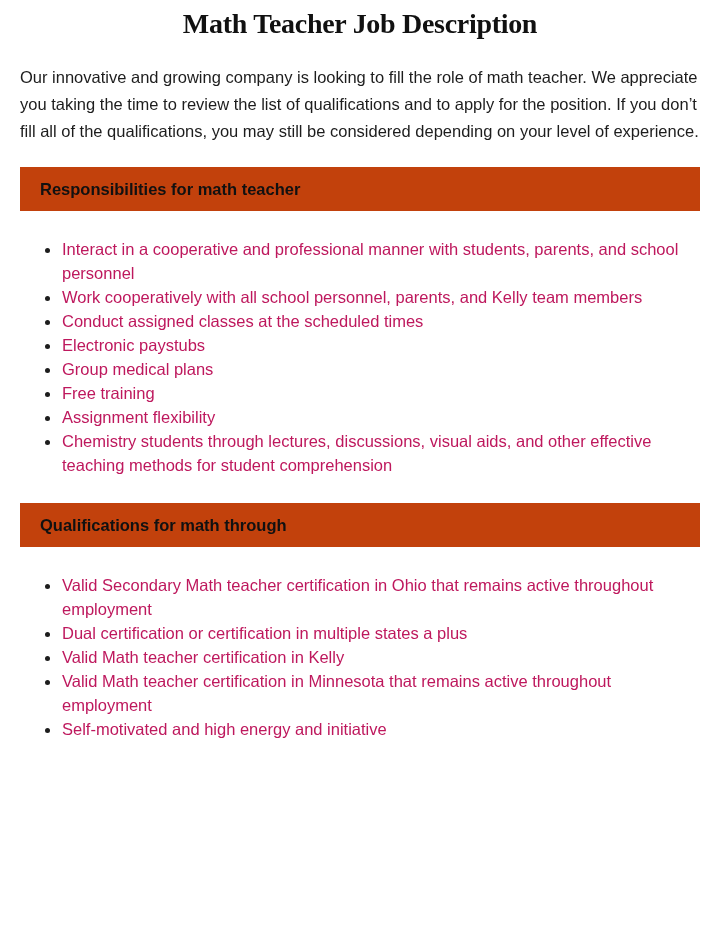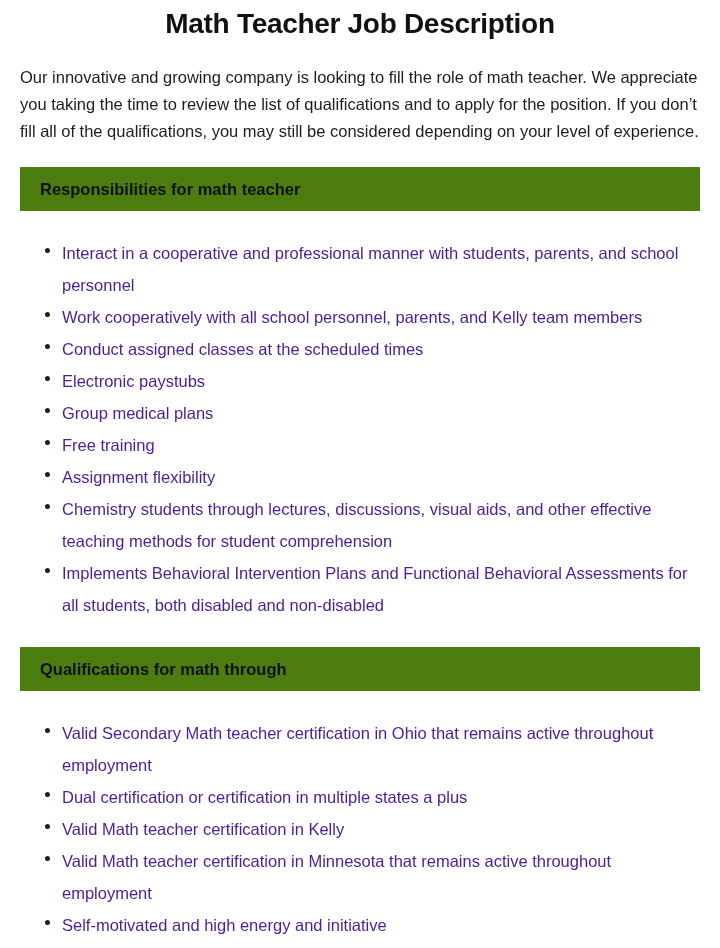--- a/index.html
+++ b/index.html
@@ -22,53 +22,54 @@
   }
 
   h1.doc-title {
     font-size: 28px;
     font-weight: 700;
     text-align: center;
     color: #111111;
     letter-spacing: -0.3px;
     margin-top: 2px;
     margin-bottom: 24px;
+    font-family: Liberation Serif, serif;
   }
 
   p.intro {
     font-size: 16.5px;
     line-height: 27px;
     color: #1d1d1d;
     margin-bottom: 22px;
     margin-top: 22px;
   }
 
   .section-header {
-    background: #4d7c0f;
+    background: #c2410c;
     padding: 12px 20px;
     margin-bottom: 20px;
   }
 
   .section-header h2 {
     font-size: 16.5px;
     font-weight: 700;
     color: #111111;
     line-height: 20px;
   }
 
   ul.bullet-list {
     list-style: none;
     padding: 6px 0 0 25px;
     margin-bottom: 26px;
   }
 
   ul.bullet-list li {
     font-size: 16.5px;
-    line-height: 32px;
-    color: #4c1d95;
+    line-height: 24px;
+    color: #be185d;
     padding-left: 17px;
     position: relative;
   }
 
   ul.bullet-list li::before {
     content: "";
     position: absolute;
     left: 0;
     top: 11px;
     width: 5px;
@@ -92,21 +93,20 @@
     </div>
     <ul class="bullet-list">
         <li>Interact in a cooperative and professional manner with students, parents, and school personnel</li>
         <li>Work cooperatively with all school personnel, parents, and Kelly team members</li>
         <li>Conduct assigned classes at the scheduled times</li>
         <li>Electronic paystubs</li>
         <li>Group medical plans</li>
         <li>Free training</li>
         <li>Assignment flexibility</li>
         <li>Chemistry students through lectures, discussions, visual aids, and other effective teaching methods for student comprehension</li>
-        <li>Implements Behavioral Intervention Plans and Functional Behavioral Assessments for all students, both disabled and non-disabled</li>
       </ul>
   </section>
 
   <section>
     <div class="section-header">
       <h2>Qualifications for math through</h2>
     </div>
     <ul class="bullet-list">
         <li>Valid Secondary Math teacher certification in Ohio that remains active throughout employment</li>
         <li>Dual certification or certification in multiple states a plus</li>

